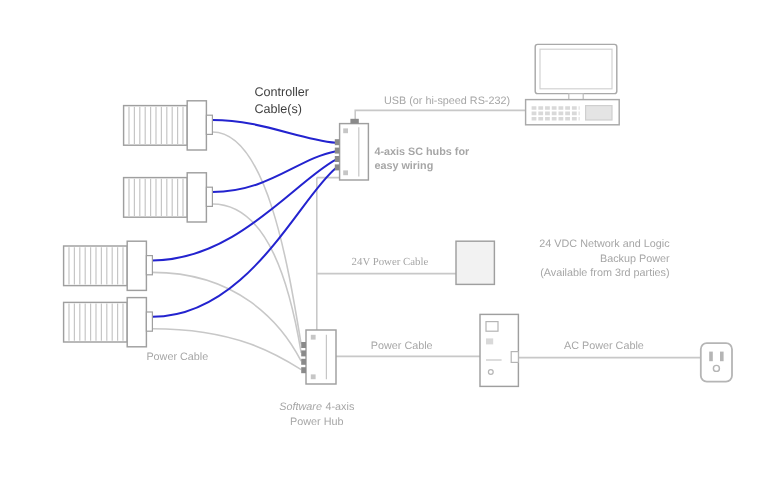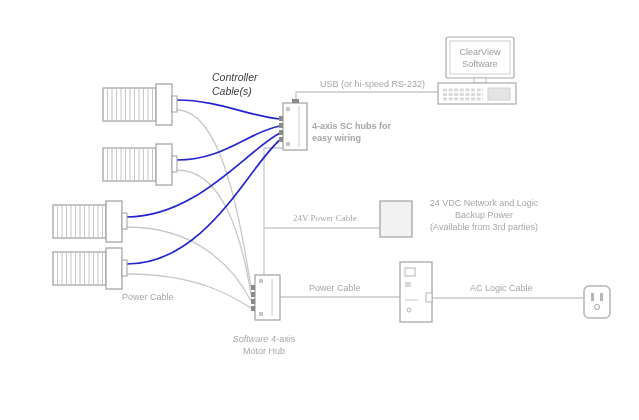--- a/index.html
+++ b/index.html
@@ -5,21 +5,21 @@
   html,body{margin:0;padding:0;background:#ffffff;}
   #stage{
     position:relative;width:639px;height:420px;background:#ffffff;
     font-family:"Liberation Sans",sans-serif;overflow:hidden;
   }
   #stage svg{position:absolute;left:0;top:0;}
   .lbl{
     position:absolute;font-size:9px;line-height:1.32;color:#a6a6a6;
     white-space:pre-line;
   }
-  .lbl.dark{color:#3f3f3f;font-size:10.5px;line-height:1.35;font-style:italic;}
+  .lbl.dark{color:#3f3f3f;font-size:10.5px;line-height:1.35;}
   .center{text-align:center;}
   .italic{font-style:italic;}
   .optional-rest{margin-left:3px;}
   .gray-cable path{stroke:#c8c8c8;fill:none;stroke-width:1.3;}
   .blue-cable path{stroke:#2323cf;fill:none;stroke-width:1.7;}
 </style>
 </head>
 <body>
 
 <div id="stage">
@@ -106,37 +106,35 @@
       <rect x="600" y="293" width="3" height="8" fill="#b5b5b5"></rect>
       <circle cx="597" cy="307" r="2.5" fill="none" stroke="#b5b5b5" stroke-width="1.2"></circle>
     </g>
   </svg>
 
   <div class="lbl dark" style="left:212px;top:70px;">Controller
 Cable(s)</div>
 
   <div class="lbl" style="left:292px;top:79px;margin-left:28px;">USB (or hi-speed RS-232)</div>
 
-  <div class="lbl center" style="left:450px;top:47px;width:60px;color:#9a9a9a;">ClearView
-Software</div>
 
   <div class="lbl" style="left:312px;top:121px;font-weight:bold;">4-axis SC hubs for
 easy wiring</div>
 
   <div class="lbl" style="left:293px;top:213px;font-family:Liberation Serif, serif;">24V Power Cable</div>
 
-  <div class="lbl center" style="left:410px;top:198px;width:148px;">24 VDC Network and Logic
+  <div class="lbl center" style="left:410px;top:198px;width:148px;text-align:right;">24 VDC Network and Logic
 Backup Power
 (Available from 3rd parties)</div>
 
   <div class="lbl" style="left:122px;top:292px;">Power Cable</div>
 
   <div class="lbl center" style="left:224px;top:322px;width:80px;">
     <span class="italic">Software</span><span class="optional-rest">4-axis</span>
-    <div>Motor Hub</div>
+    <div>Power Hub</div>
   </div>
 
   <div class="lbl" style="left:309px;top:283px;">Power Cable</div>
 
 
-  <div class="lbl" style="left:470px;top:283px;">AC Logic Cable</div>
+  <div class="lbl" style="left:470px;top:283px;">AC Power Cable</div>
 
 </div>
 
 </body></html>

